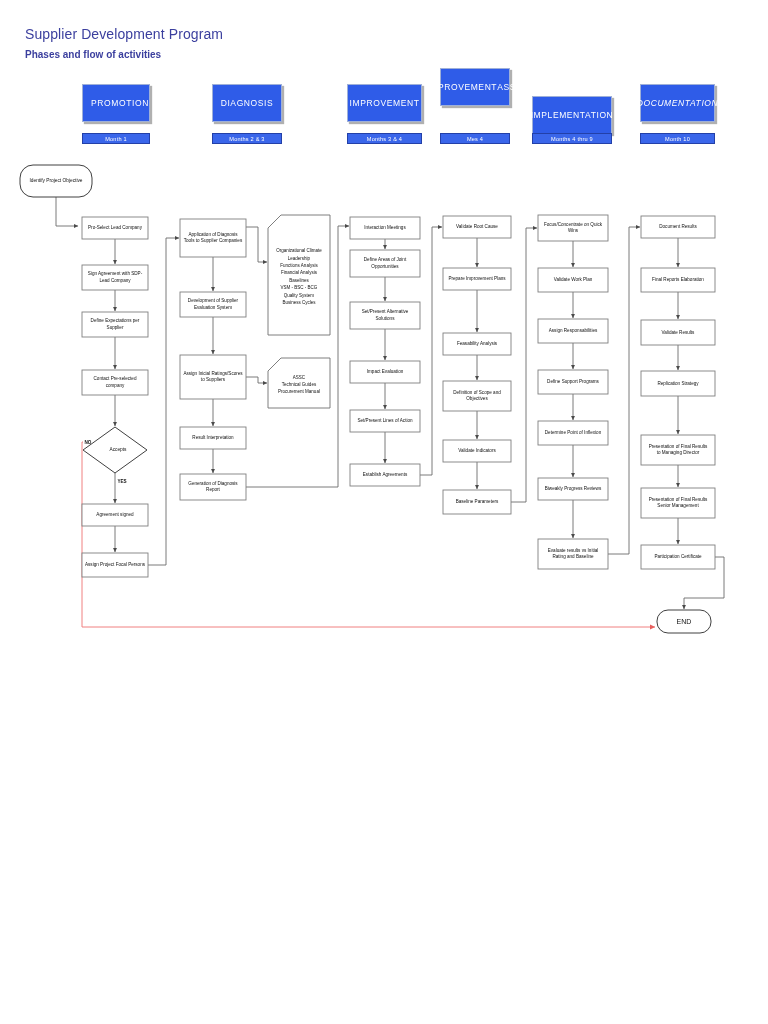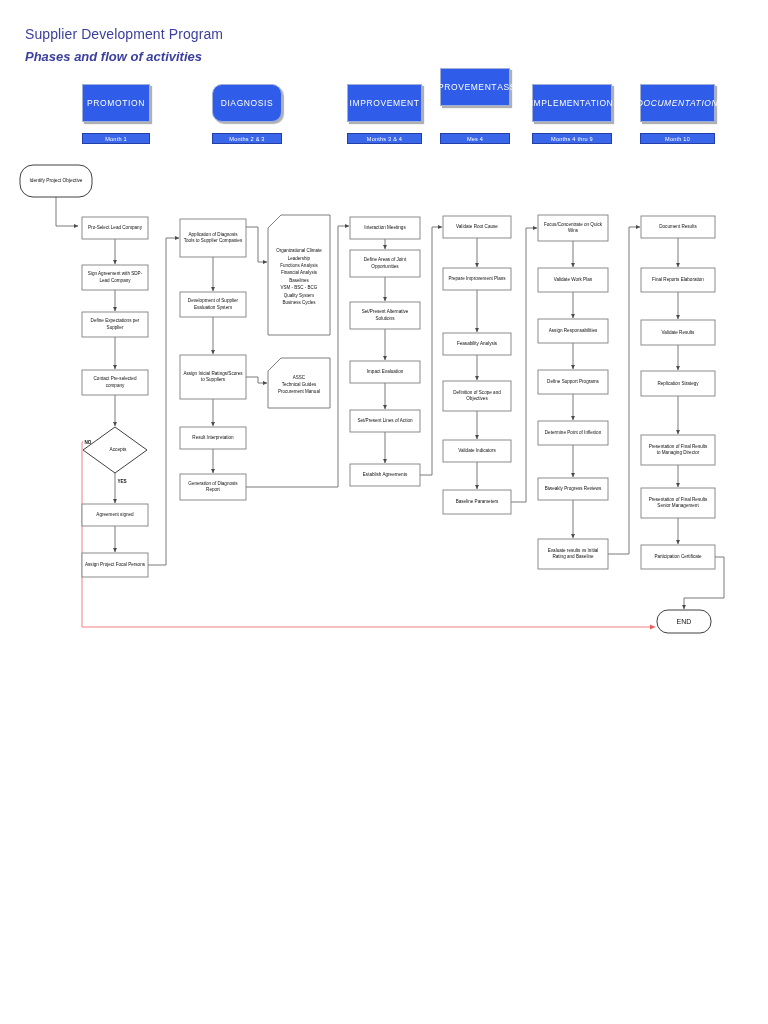--- a/index.html
+++ b/index.html
@@ -6,21 +6,21 @@
   body{width:768px;height:1024px;font-family:"Liberation Sans",sans-serif;overflow:hidden;}
   #root{position:relative;width:768px;height:796px;}
 
   .title{
     position:absolute;left:25px;top:26px;
     font-size:14px;color:#3b3f9e;letter-spacing:.1px;
     white-space:nowrap;
   }
   .subtitle{
     position:absolute;left:25px;top:49px;
-    font-size:13px;color:#3b3f9e;font-style:italic;font-weight:bold;
+    font-size:10px;color:#3b3f9e;font-weight:bold;
     white-space:nowrap;
   }
 
   
   .phase{
     position:absolute;box-sizing:border-box;
     background:#2f5ce8;border:1px solid #9fb0d8;
     box-shadow:2px 2px 1px rgba(80,80,80,.45);
     color:#ffffff;font-size:8.5px;letter-spacing:.6px;
     display:flex;align-items:center;justify-content:center;text-align:center;
@@ -51,37 +51,37 @@
 </head>
 <body>
 
 <div id="root">
 
   <div class="title">Supplier Development Program</div>
   <div class="subtitle">Phases and flow of activities</div>
 
   <div id="phases">
       <div class="phase" style="left: 82px; top: 84px; width: 68px; height: 38px;">
-        <span style="display: block;">PROMOTION</span>
+        <span style="display: block; padding-left: 8px;">PROMOTION</span>
       </div>
       <div class="month" style="left: 82px; top: 133px; width: 68px; height: 11px;">Month 1</div>
-      <div class="phase" style="left: 212px; top: 84px; width: 70px; height: 38px; border-radius: 10px;">
+      <div class="phase" style="left: 212px; top: 84px; width: 70px; height: 38px;">
         <span style="display: block;">DIAGNOSIS</span>
       </div>
       <div class="month" style="left: 212px; top: 133px; width: 70px; height: 11px;">Months 2 &amp; 3</div>
       <div class="phase" style="left: 347px; top: 84px; width: 75px; height: 38px;">
         <span style="display: block;">IMPROVEMENT</span>
       </div>
       <div class="month" style="left: 347px; top: 133px; width: 75px; height: 11px;">Months 3 &amp; 4</div>
       <div class="phase" style="left: 440px; top: 68px; width: 70px; height: 38px;">
         <span style="display: block;">IMPROVEMENT</span>
         <span style="display: block;">ASSC</span>
       </div>
       <div class="month" style="left: 440px; top: 133px; width: 70px; height: 11px;">Mes 4</div>
-      <div class="phase" style="left: 532px; top: 84px; width: 80px; height: 38px;">
+      <div class="phase" style="left: 532px; top: 96px; width: 80px; height: 38px;">
         <span style="display: block;">IMPLEMENTATION</span>
       </div>
       <div class="month" style="left: 532px; top: 133px; width: 80px; height: 11px;">Months 4 thru 9</div>
       <div class="phase" style="left: 640px; top: 84px; width: 75px; height: 38px;">
         <span style="display: block; font-style: italic;">DOCUMENTATION</span>
       </div>
       <div class="month" style="left: 640px; top: 133px; width: 75px; height: 11px;">Month 10</div>
     </div>
 
   <svg id="flow" viewBox="0 0 768 1024">

